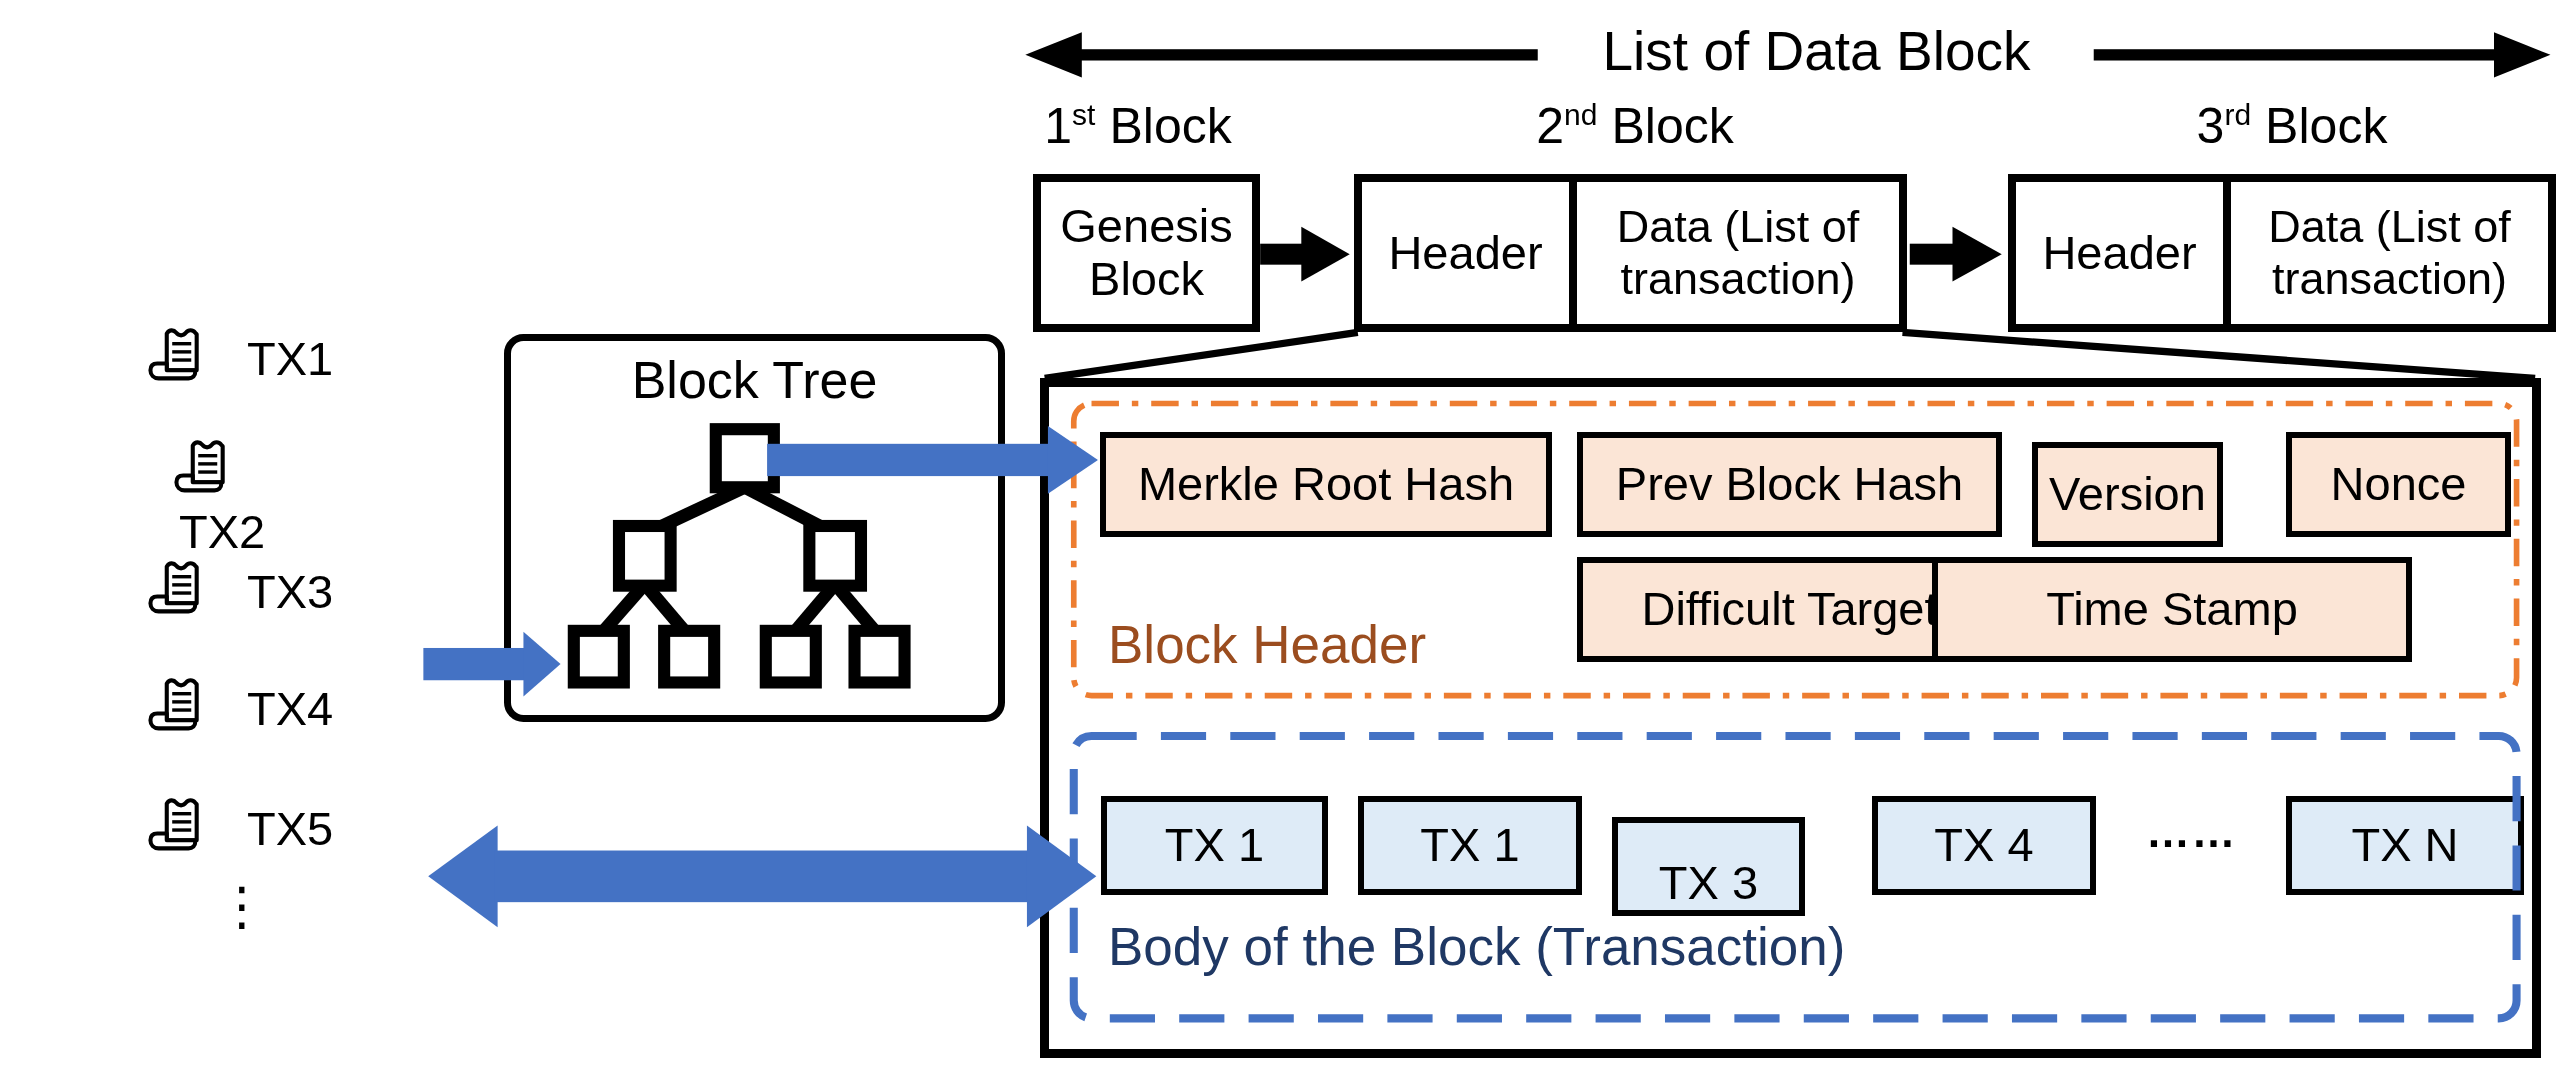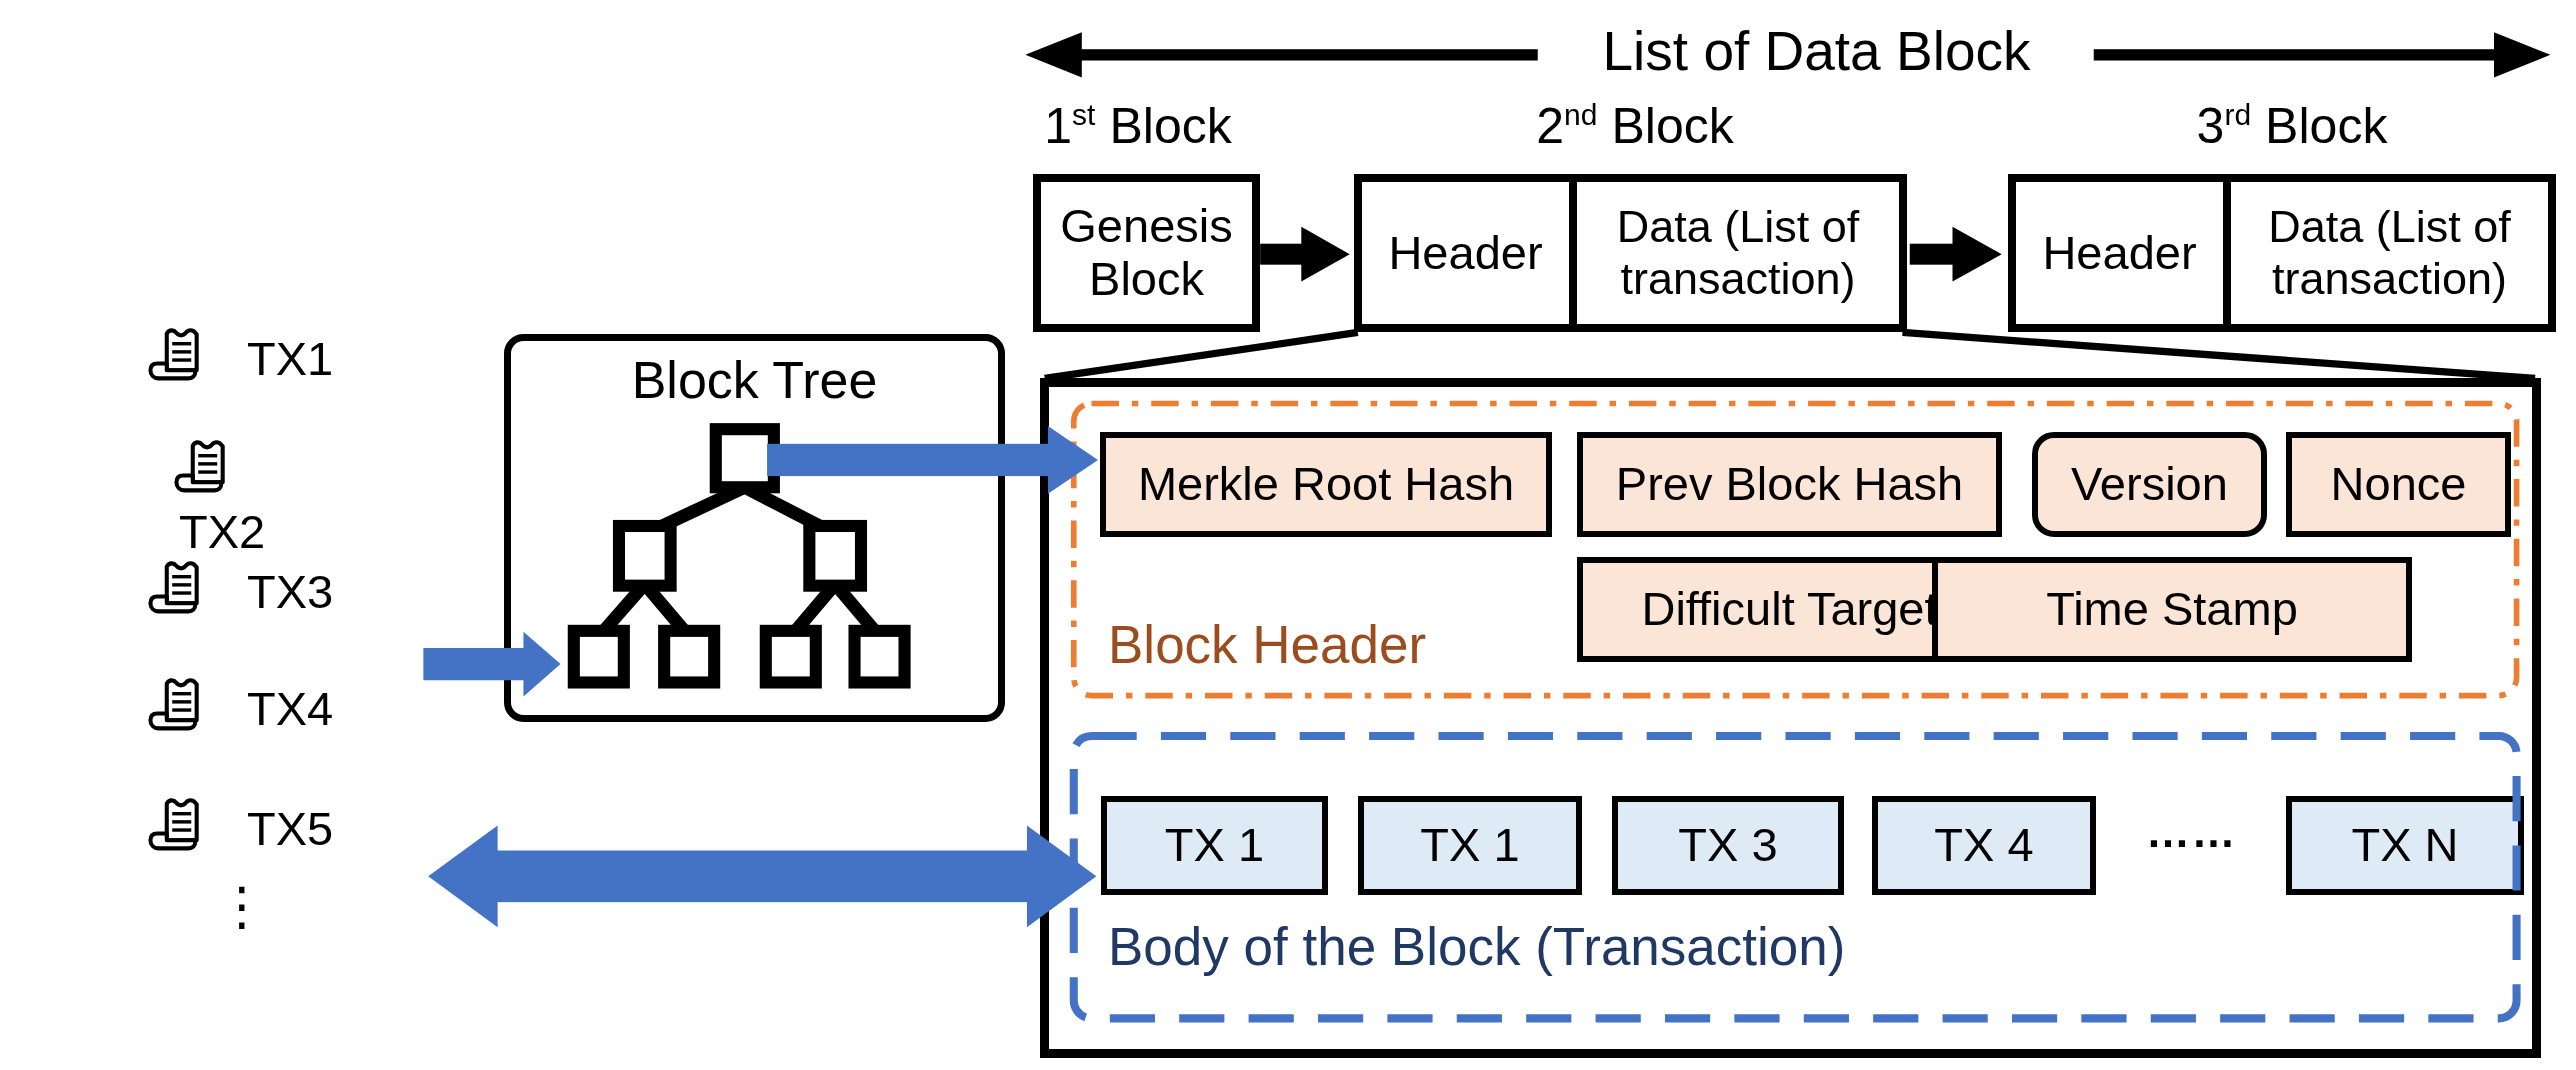--- a/index.html
+++ b/index.html
@@ -143,41 +143,41 @@
   </div>
 
   <div class="abs" style="left:1040px; top:378px; width:1501px; height:680px; border:9px solid #000; background:#fff;"></div>
 
   <div class="abs box peach f58" style="left:1100px; top:432px; width:452px; height:105px;">
     <span>Merkle Root Hash</span>
   </div>
   <div class="abs box peach f58" style="left:1577px; top:432px; width:425px; height:105px;">
     <span>Prev Block Hash</span>
   </div>
-  <div class="abs box peach f58" style="left:2032px; top:432px; width:235px; height:105px;border-radius:22px;">
+  <div class="abs box peach f58" style="left:2032px; top:442px; width:191px; height:105px;">
     <span>Version</span>
   </div>
   <div class="abs box peach f58" style="left:2286px; top:432px; width:225px; height:105px;">
     <span>Nonce</span>
   </div>
   <div class="abs box peach f58" style="left:1577px; top:557px; width:425px; height:105px;">
     <span>Difficult Target</span>
   </div>
   <div class="abs box peach f58" style="left:1932px; top:557px; width:480px; height:105px;text-align:center;">
     <span>Time Stamp</span>
   </div>
   <div class="abs section-label-header" style="left:1108px; top:614px;">Block Header</div>
 
   <div class="abs box ltblue f58" style="left:1101px; top:796px; width:227px; height:99px;">
     <span>TX 1</span>
   </div>
   <div class="abs box ltblue f58" style="left:1358px; top:796px; width:224px; height:99px;">
     <span>TX 1</span>
   </div>
-  <div class="abs box ltblue f58" style="left:1612px; top:796px; width:232px; height:99px;">
+  <div class="abs box ltblue f58" style="left:1612px; top:817px; width:193px; height:99px;align-items:flex-end;">
     <span>TX 3</span>
   </div>
   <div class="abs box ltblue f58" style="left:1872px; top:796px; width:224px; height:99px;">
     <span>TX 4</span>
   </div>
   <div class="abs hdots" style="left:2123px; top:807px; width:137px;">……</div>
   <div class="abs box ltblue f58" style="left:2286px; top:796px; width:238px; height:99px;">
     <span>TX N</span>
   </div>
   <div class="abs section-label-body" style="left:1108px; top:916px;">Body of the Block (Transaction)</div>

